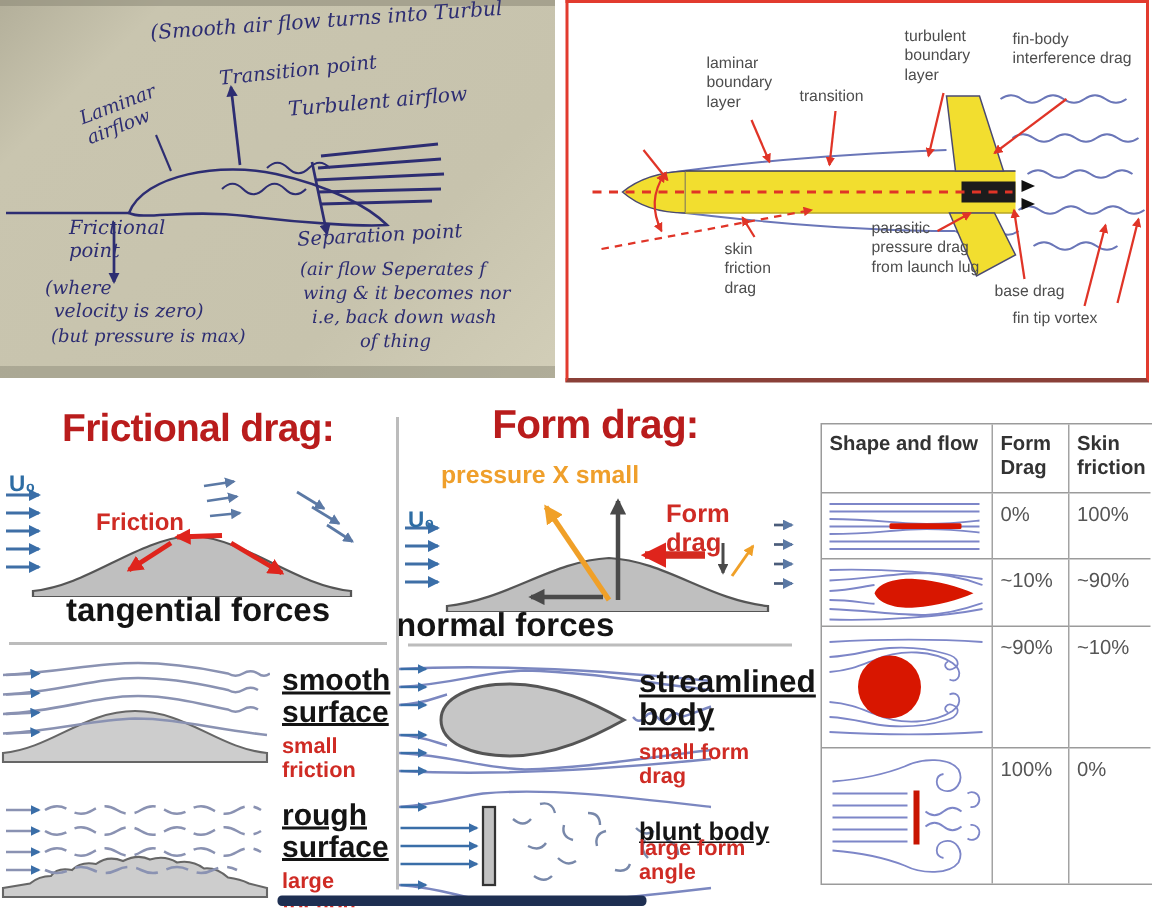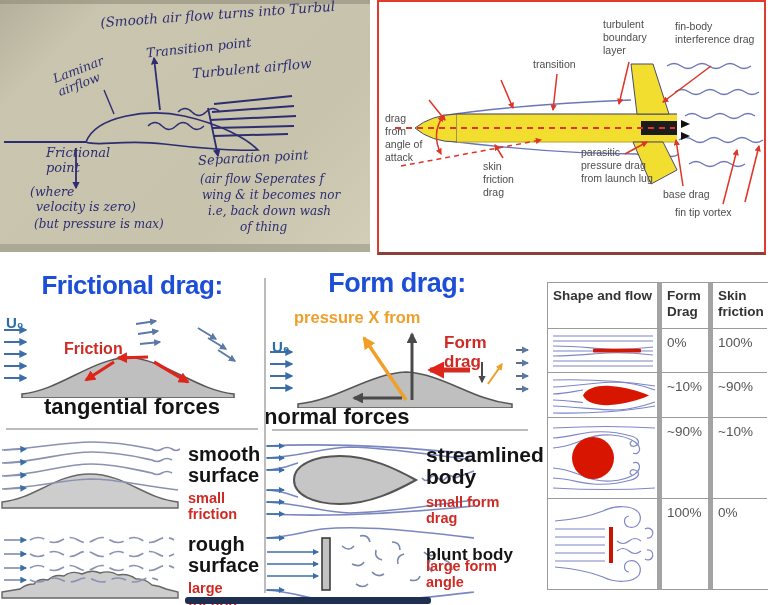--- a/index.html
+++ b/index.html
@@ -11,32 +11,32 @@
          background:linear-gradient(135deg,#b3af9a 0%,#c9c5af 18%,#c7c3ad 70%,#d2ceb8 100%);}
   #notes .edge-top{left:0;top:0;width:370px;height:4px;background:#8f8c7a;opacity:.6;}
   #notes .edge-bottom{left:0;top:244px;width:370px;height:8px;background:#93917f;opacity:.55;}
   .hw{font-family:"DejaVu Serif",serif;font-style:italic;color:#2d2d72;white-space:nowrap;}
   .hw.wrap{white-space:normal;line-height:1.15;}
   
   #rocket{left:377px;top:0;width:389px;height:255px;background:#ffffff;
           border:2px solid #e23b2e;border-bottom:3px solid #8a4038;box-sizing:border-box;}
   .rlbl{font-size:10.5px;line-height:1.25;color:#4d4d4d;}
   
-  .bigtitle{font-weight:bold;color:#1d4ed8;letter-spacing:-.5px;}
+  .bigtitle{font-weight:bold;color:#b91c1c;letter-spacing:-.5px;}
   .cap{font-weight:bold;color:#141414;}
   .redtxt{color:#cf2b24;font-weight:bold;}
   .orangetxt{color:#ef9f2b;font-weight:bold;}
   .bluetxt{color:#2e6da4;font-weight:bold;}
-  .blk{color:#141414;font-weight:bold;line-height:1.07;}
+  .blk{color:#141414;font-weight:bold;line-height:1.07;text-decoration:underline;}
   .gridline{background:#bcbcbc;}
   
   #dragtable{left:547px;top:282px;width:221px;background:#fff;border:1px solid #9b9b9b;
              display:grid;grid-template-columns:114px 51px 54px;
              grid-template-rows:46px 44px 45px:}
-  .tcell{border-right:5px solid #a3a3a3;border-bottom:1px solid #9b9b9b;box-sizing:border-box;
+  .tcell{border-right:1px solid #a3a3a3;border-bottom:1px solid #9b9b9b;box-sizing:border-box;
          overflow:hidden;}
   .tcell.last{border-right:none;}
   .tcell.bot{border-bottom:none;}
   .thead{font-weight:bold;color:#333;font-size:13.5px;padding:5px 5px;line-height:1.2;}
   .tval{color:#555;font-size:13.5px;padding:6px 5px;}
   .tshape{padding:2px 1px;}
   #bottombar{left:185px;top:597px;width:246px;height:7px;background:#1e2f52;border-radius:3px;}
 </style>
 </head>
 <body>
@@ -135,24 +135,24 @@
         <path d="M332,64 L284,100" marker-end="url(#mk-red)"></path>
         <path d="M22,164 L162,138" stroke-dasharray="5 4" marker-end="url(#mk-red)"></path>
         <path d="M64,114 Q52,132 62,152" marker-start="url(#mk-red)" marker-end="url(#mk-red)"></path>
         <path d="M124,156 L116,143" marker-end="url(#mk-red)"></path>
         <path d="M246,152 L268,140" marker-end="url(#mk-red)"></path>
         <path d="M304,184 L297,138" marker-end="url(#mk-red)"></path>
         <path d="M344,202 L358,148" marker-end="url(#mk-red)"></path>
         <path d="M366,200 L380,144" marker-end="url(#mk-red)"></path>
       </g>
     </svg>
+    <span class="abs rlbl" style="left:92px;top:34px;width:60px">laminar boundary layer</span>
     <span class="abs rlbl" style="left:154px;top:56px;width:70px">transition</span>
     <span class="abs rlbl" style="left:224px;top:16px;width:62px">turbulent boundary layer</span>
     <span class="abs rlbl" style="left:296px;top:18px;width:80px">fin-body interference drag</span>
-    <span class="abs rlbl" style="left:6px;top:110px;width:40px">drag from angle of attack</span>
     <span class="abs rlbl" style="left:104px;top:158px;width:46px">skin friction drag</span>
     <span class="abs rlbl" style="left:202px;top:144px;width:72px">parasitic pressure drag from launch lug</span>
     <span class="abs rlbl" style="left:284px;top:186px;width:80px">base drag</span>
     <span class="abs rlbl" style="left:296px;top:204px;width:90px">fin tip vortex</span>
   </div>
 
   <div class="abs" style="left:0;top:256px;width:264px;height:174px">
     <div class="abs bigtitle" style="left:0;top:14px;width:264px;text-align:center;font-size:26px">Frictional drag:</div>
     <svg class="abs" style="left:0;top:46px" width="264" height="96" viewBox="0 0 264 96">
       <path d="M22,92 C60,88 90,58 128,55 C166,58 196,88 234,92 L234,96 L22,96 Z" fill="#bfbfbf" stroke="#555" stroke-width="1.5"></path>
@@ -198,21 +198,21 @@
       <path d="M206,44 L166,44" stroke="#d42b20" stroke-width="5" fill="none" marker-end="url(#mk-redt)"></path>
       <path d="M218,36 L218,56" stroke="#4a4a4a" stroke-width="2" fill="none" marker-end="url(#mk-dark)"></path>
       <path d="M224,58 L238,38" stroke="#f0a028" stroke-width="2" fill="none" marker-end="url(#mk-orange)"></path>
       <g stroke="#4a5c7a" stroke-width="1.8" fill="none">
         <path d="M252,24 L264,24" marker-end="url(#mk-steel)"></path>
         <path d="M252,37 L264,37" marker-end="url(#mk-steel)"></path>
         <path d="M252,50 L264,50" marker-end="url(#mk-steel)"></path>
         <path d="M252,63 L264,63" marker-end="url(#mk-steel)"></path>
       </g>
     </svg>
-    <span class="abs orangetxt" style="left:30px;top:52px;font-size:16.5px">pressure X from</span>
+    <span class="abs orangetxt" style="left:30px;top:52px;font-size:16.5px">pressure X small</span>
     <span class="abs redtxt" style="left:180px;top:78px;width:54px;font-size:17px;line-height:1.1">Form drag</span>
     <span class="abs bluetxt" style="left:8px;top:82px;font-size:15px">U₀</span>
     <div class="abs cap" style="left:0;top:148px;width:266px;text-align:left;font-size:22px">normal forces</div>
   </div>
 
   <div class="abs" style="left:0;top:430px;width:264px;height:175px">
     <svg class="abs" style="left:0;top:8px" width="180" height="82" viewBox="0 0 180 82">
       <path d="M2,64 C34,61 56,36 90,36 C124,36 146,61 178,64 L178,70 L2,70 Z" fill="#cdcdcd" stroke="#666" stroke-width="1.4"></path>
       <g stroke="#8a92b2" stroke-width="1.7" fill="none">
         <path d="M2,12 C42,10 62,4 92,4 C120,4 142,9 152,11 q5,3 10,0 q5,-3 10,0 q4,3 8,0"></path>

